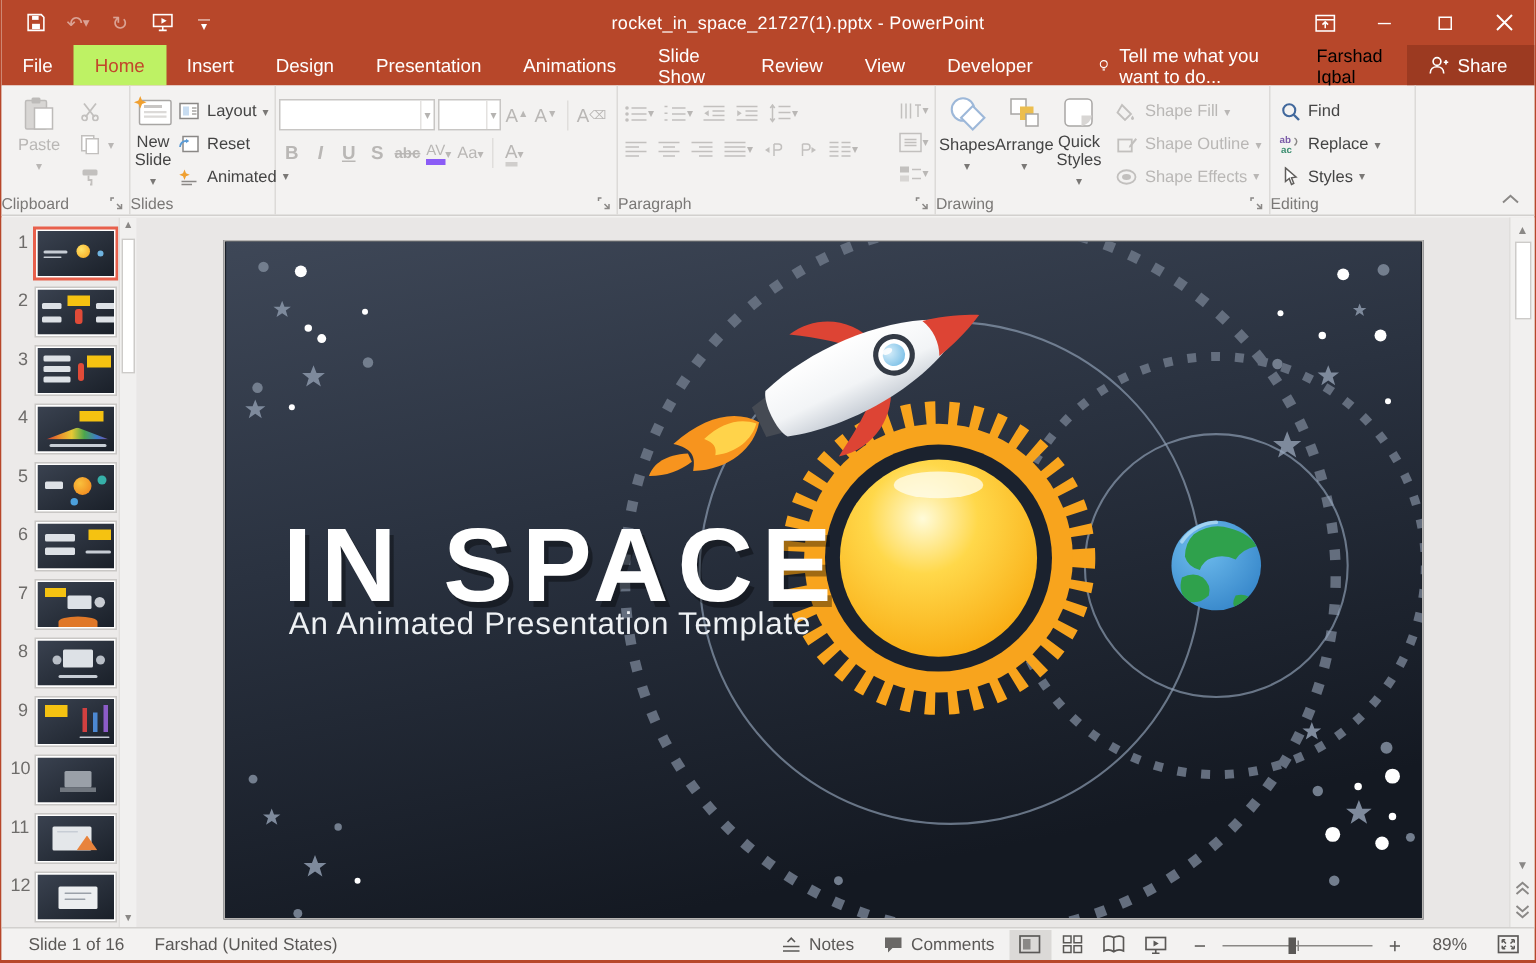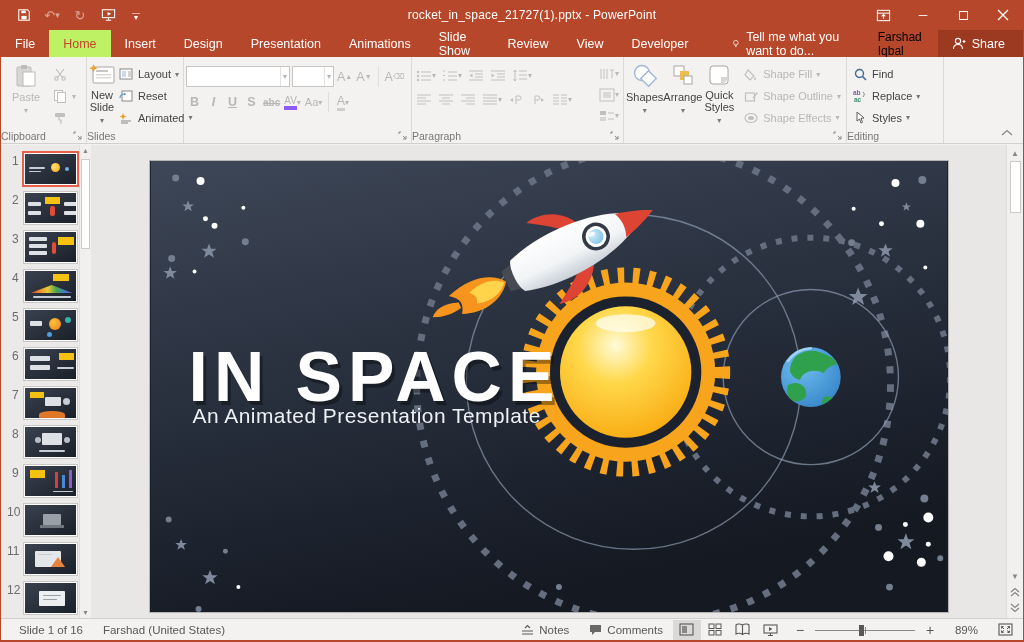--- a/index.html
+++ b/index.html
@@ -494,20 +494,21 @@
             <span class="sicon">
               <svg width="14" height="13" viewBox="0 0 14 13" class="sicon-svg">
                 <ellipse cx="7" cy="7" rx="6" ry="4.5" fill="none" stroke="#C2C0BE" stroke-width="1.2"></ellipse>
                 <ellipse cx="7" cy="7" rx="3" ry="2" fill="#C2C0BE"></ellipse>
               </svg>
             </span>
             <span>Shape Effects</span>
             <span class="dd dim-t">▾</span>
           </span>
       </div>
+      <div class="rlabel"><span>Drawing</span></div>
       <span class="launcher">
           <svg width="9" height="9" viewBox="0 0 9 9" class="sicon-svg">
             <path d="M1 3 V1 h2 M5 5 l3 3 M8 5 v3 h-3" fill="none" stroke="#8A8886" stroke-width="1"></path>
           </svg>
         </span>
     </div>
 
     <div class="rgroup" style="width:97px; border-right:1px solid #DCDAD8;">
       <div class="smallcol">
         <span class="smbtn">

